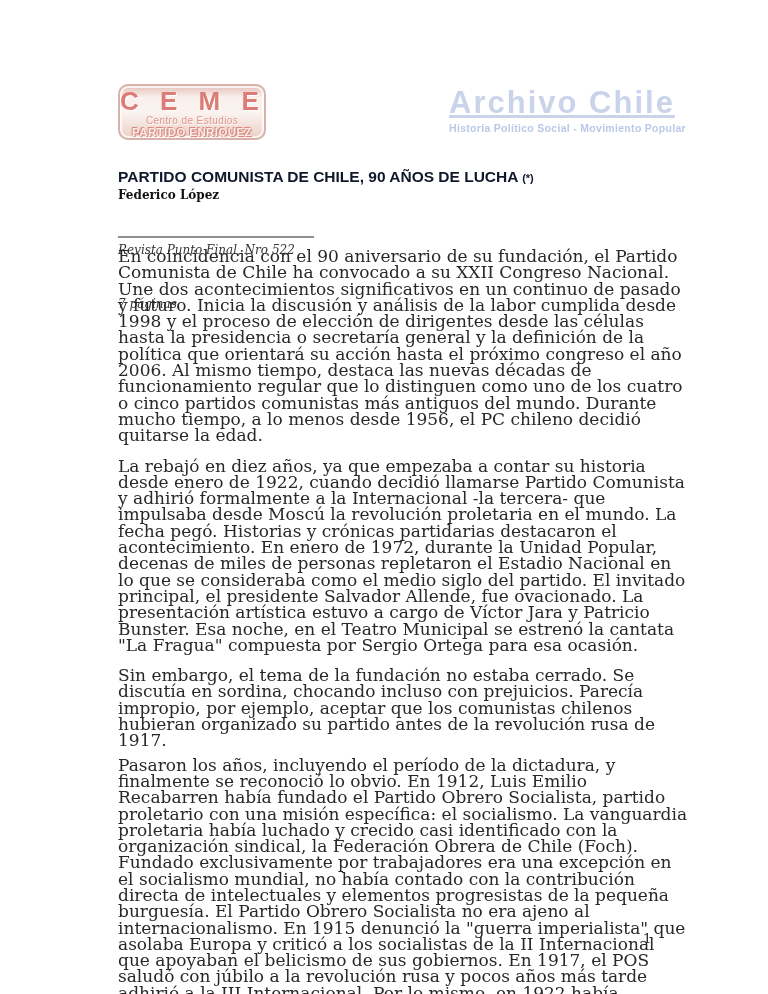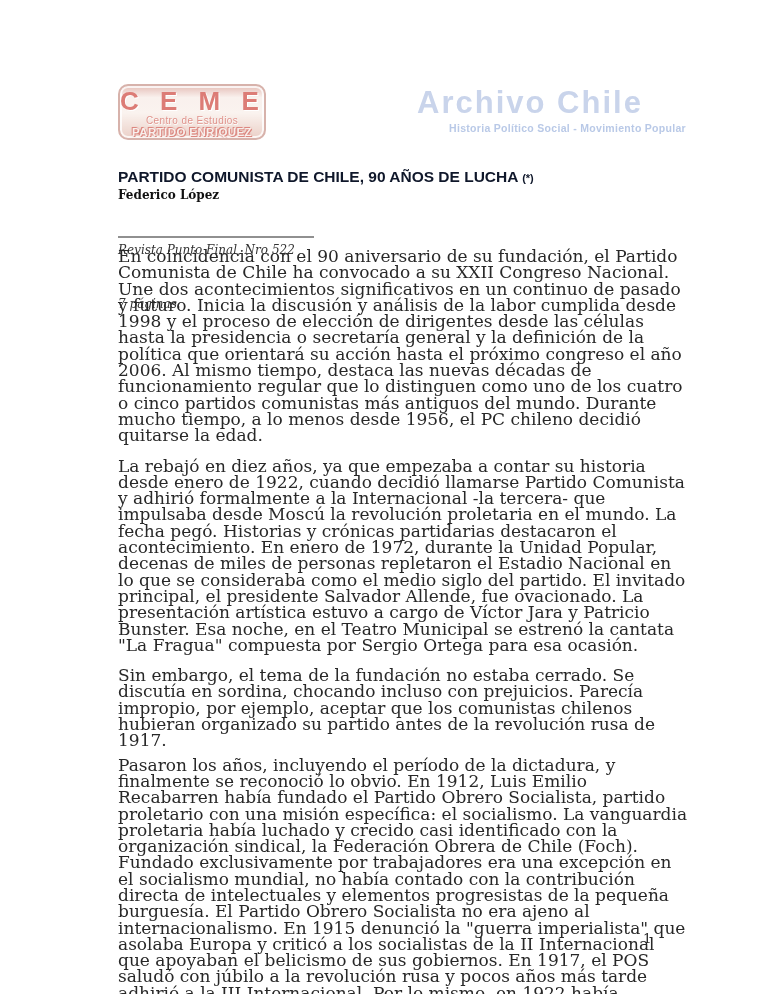--- a/index.html
+++ b/index.html
@@ -71,29 +71,29 @@
     margin-top: 3px;
     font-family: "Liberation Sans", sans-serif;
   }
   .archive-title {
     font-size: 31px;
     font-weight: bold;
     letter-spacing: 2px;
     color: #c9d4eb;
     line-height: 32px;
     white-space: nowrap;
+    text-decoration: underline;
   }
   .archive-subtitle {
     font-size: 10.5px;
     font-weight: bold;
     color: #b9c9e7;
     letter-spacing: 0.3px;
     margin-top: 3px;
     white-space: nowrap;
-    margin-left: 32px;
   }
 
   
   .article-head {
     position: absolute;
     top: 168px;
     left: 118px;
     width: 600px;
   }
   .doc-title {

